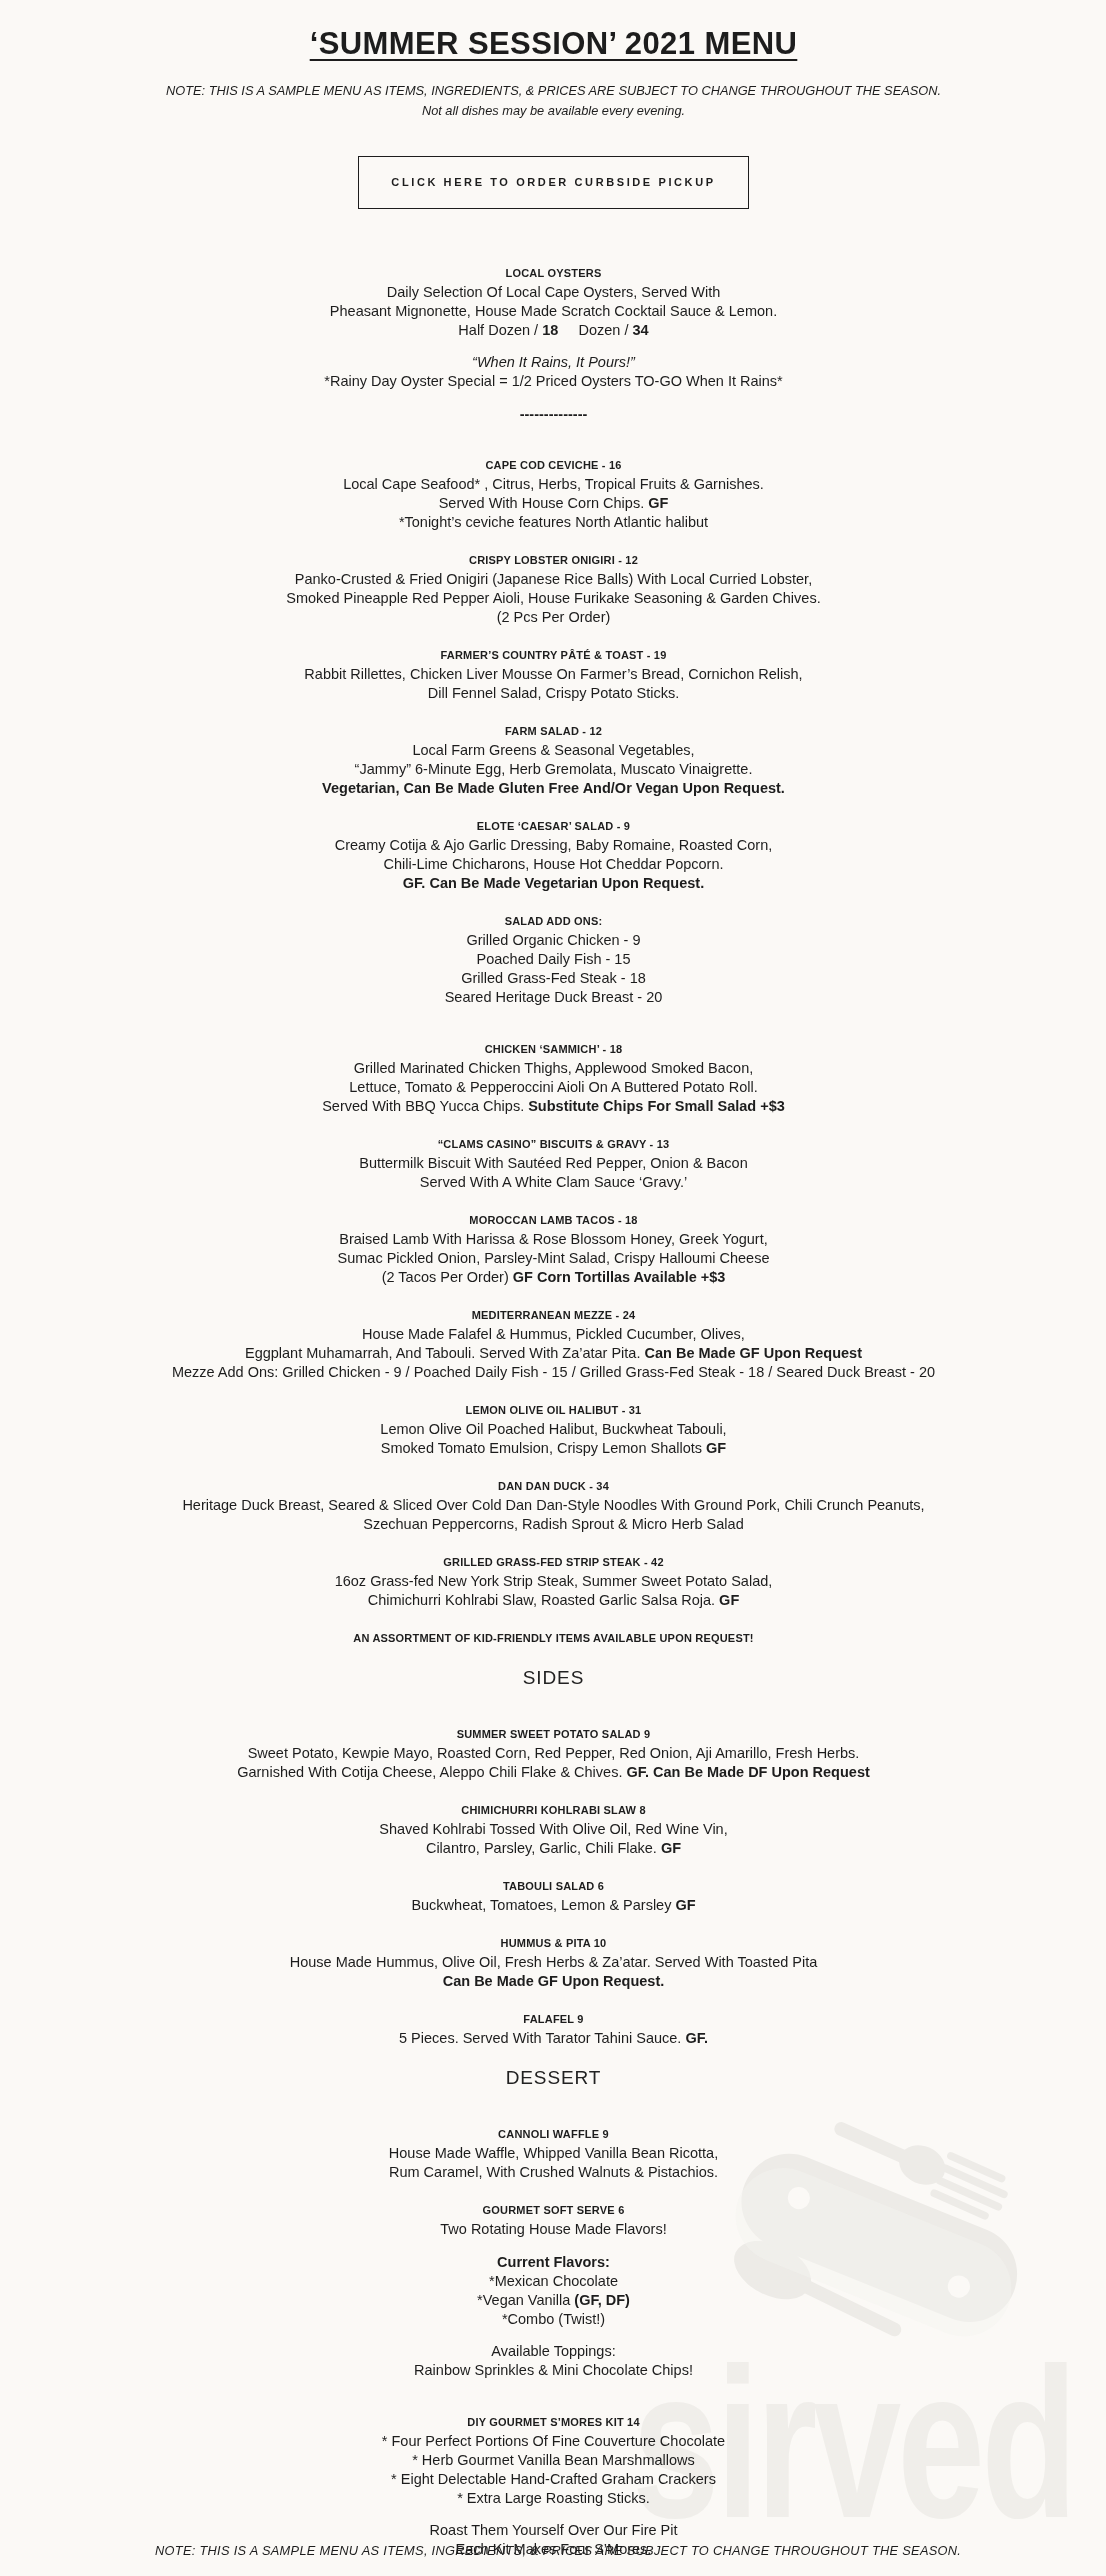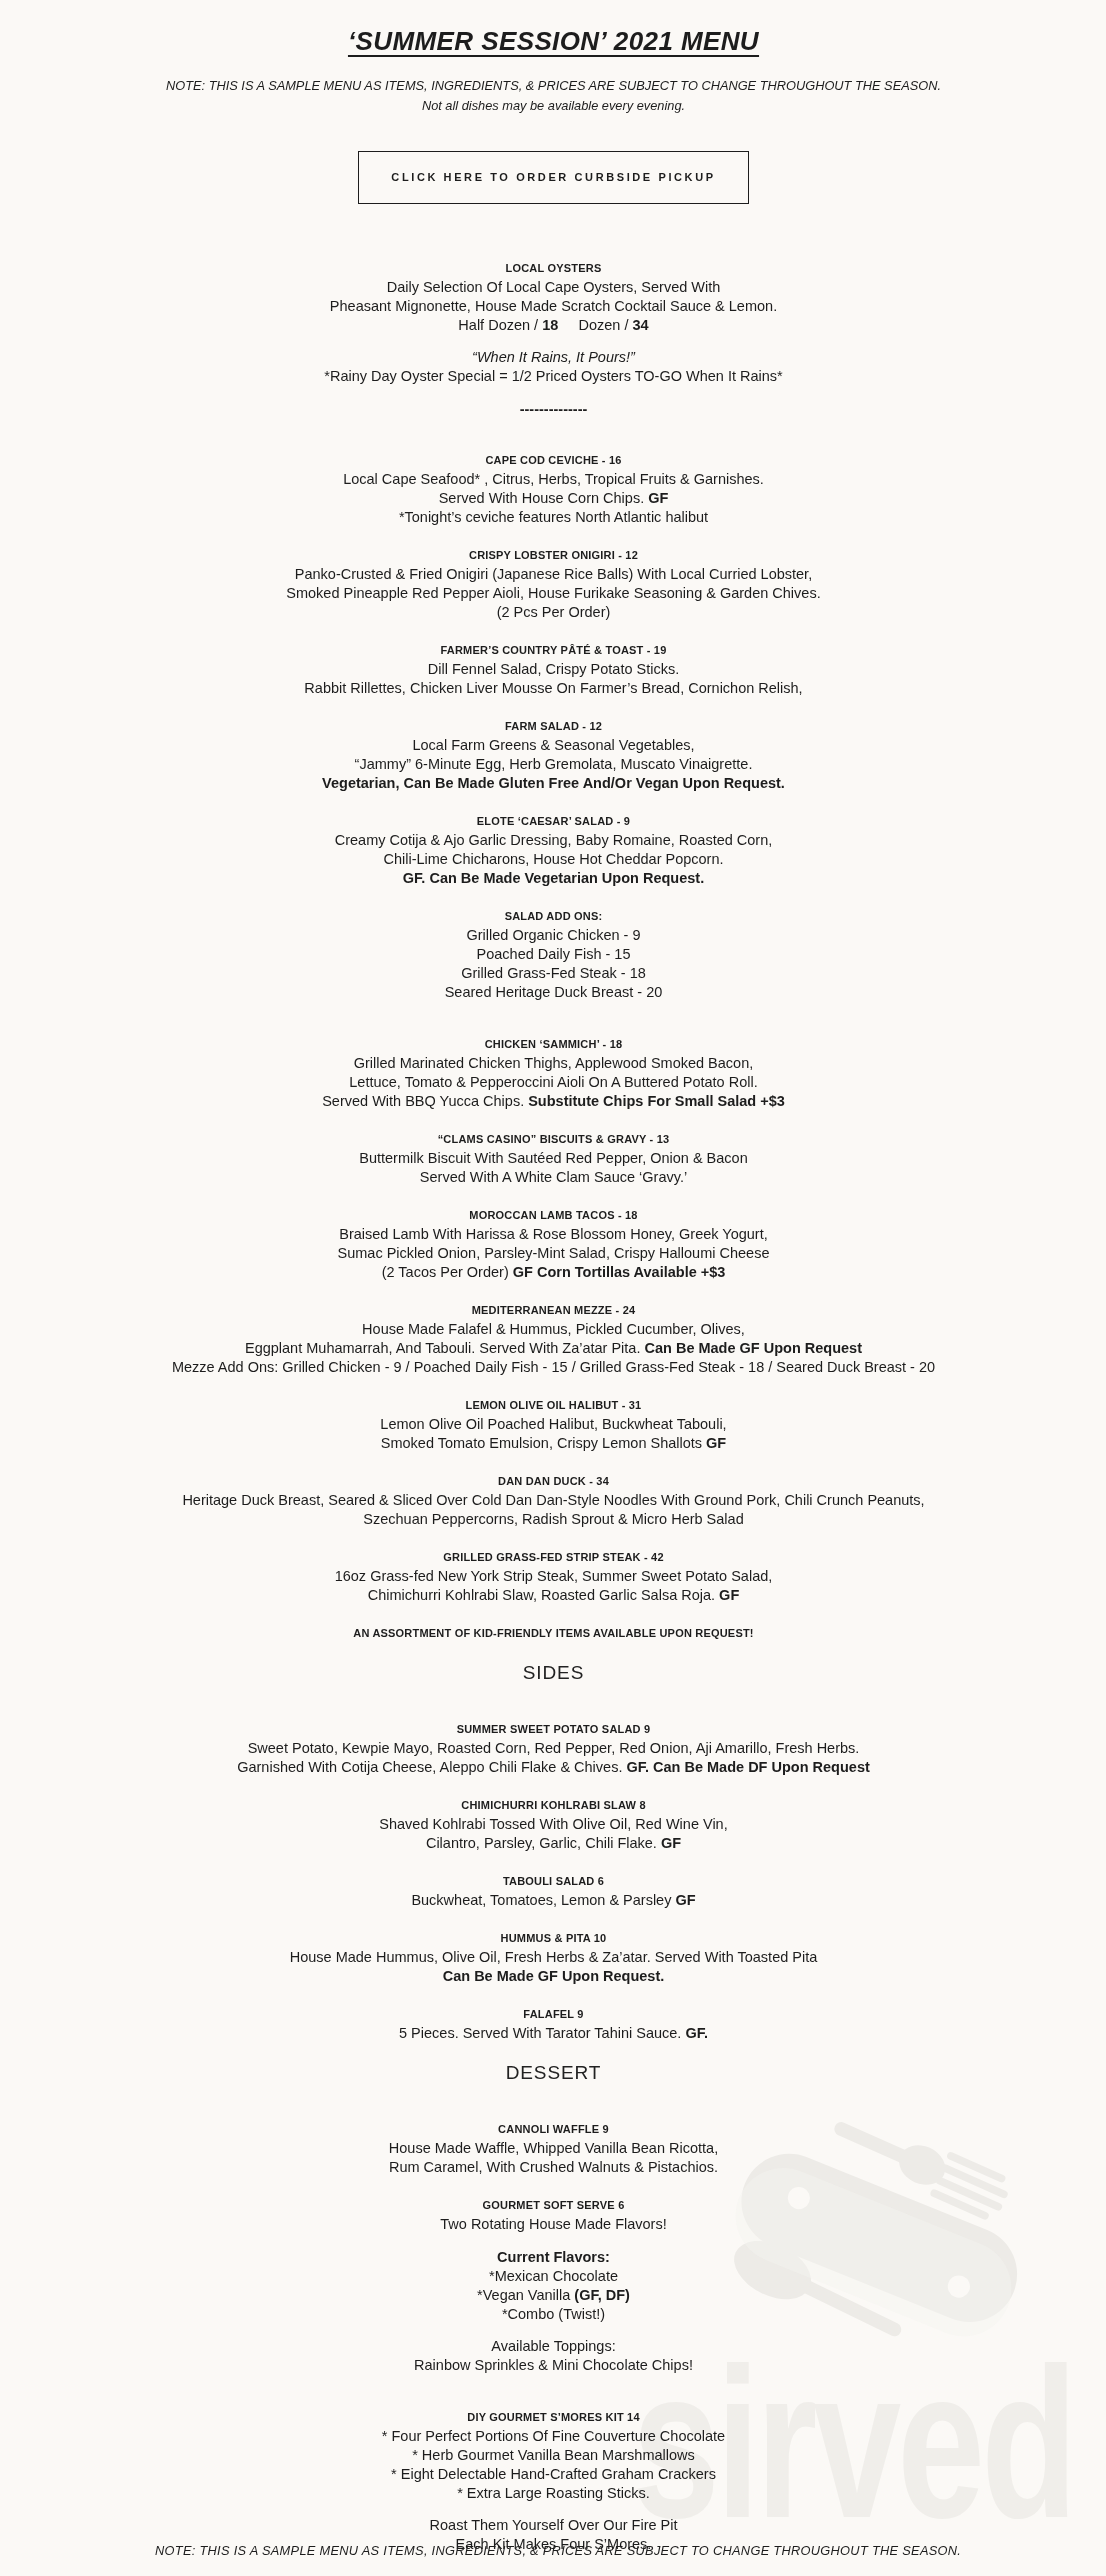--- a/index.html
+++ b/index.html
@@ -7,24 +7,23 @@
   body {
     position:relative;
     height:2576px;
     overflow:hidden;
     background:#fbf9f6;
     color:#1d1d1d;
     font-family:"Liberation Sans", sans-serif;
   }
   .content { position:relative; z-index:1; width:988px; margin:0 auto; padding-top:25.6px; text-align:center; }
   .menu-title{
-    font-size:26px; font-weight:700; letter-spacing:0.4px;
+    font-size:31px; font-weight:700; letter-spacing:0.4px;
     text-decoration:underline; text-underline-offset:5.1px; text-decoration-thickness:1.7px;
     margin-bottom:19px;
-    font-style:italic;
   }
   .top-note{ font-style:italic; font-size:12.8px; line-height:20.5px; }
   .top-note-sub{ font-style:italic; font-size:12.8px; line-height:20.5px; }
   .btn-wrap{ margin-top:34px; margin-bottom:55px; }
   .order-btn{
     display:inline-block; background:transparent; cursor:pointer;
     border:1.7px solid #1d1d1d; padding:0 32px; height:53px; line-height:49px;
     font-family:"Liberation Sans", sans-serif;
     font-size:11px; font-weight:700; letter-spacing:2.6px; color:#1d1d1d;
   }
@@ -115,22 +114,22 @@
           <p><span>*Tonight’s ceviche features North Atlantic halibut</span></p>
         </div>
         <div class="menu-item">
           <h3>CRISPY LOBSTER ONIGIRI - 12</h3>
           <p><span>Panko-Crusted &amp; Fried Onigiri (Japanese Rice Balls) With Local Curried Lobster,</span></p>
           <p><span>Smoked Pineapple Red Pepper Aioli, House Furikake Seasoning &amp; Garden Chives.</span></p>
           <p><span>(2 Pcs Per Order)</span></p>
         </div>
         <div class="menu-item">
           <h3>FARMER’S COUNTRY PÂTÉ &amp; TOAST - 19</h3>
+          <p><span>Rabbit Rillettes, Chicken Liver Mousse On Farmer’s Bread, Cornichon Relish,</span></p>
           <p><span>Dill Fennel Salad, Crispy Potato Sticks.</span></p>
-          <p><span>Rabbit Rillettes, Chicken Liver Mousse On Farmer’s Bread, Cornichon Relish,</span></p>
         </div>
         <div class="menu-item">
           <h3>FARM SALAD - 12</h3>
           <p><span>Local Farm Greens &amp; Seasonal Vegetables,</span></p>
           <p><span>“Jammy” 6-Minute Egg, Herb Gremolata, Muscato Vinaigrette.</span></p>
           <p><span class="bold">Vegetarian, Can Be Made Gluten Free And/Or Vegan Upon Request.</span></p>
         </div>
         <div class="menu-item">
           <h3>ELOTE ‘CAESAR’ SALAD - 9</h3>
           <p><span>Creamy Cotija &amp; Ajo Garlic Dressing, Baby Romaine, Roasted Corn,</span></p>

